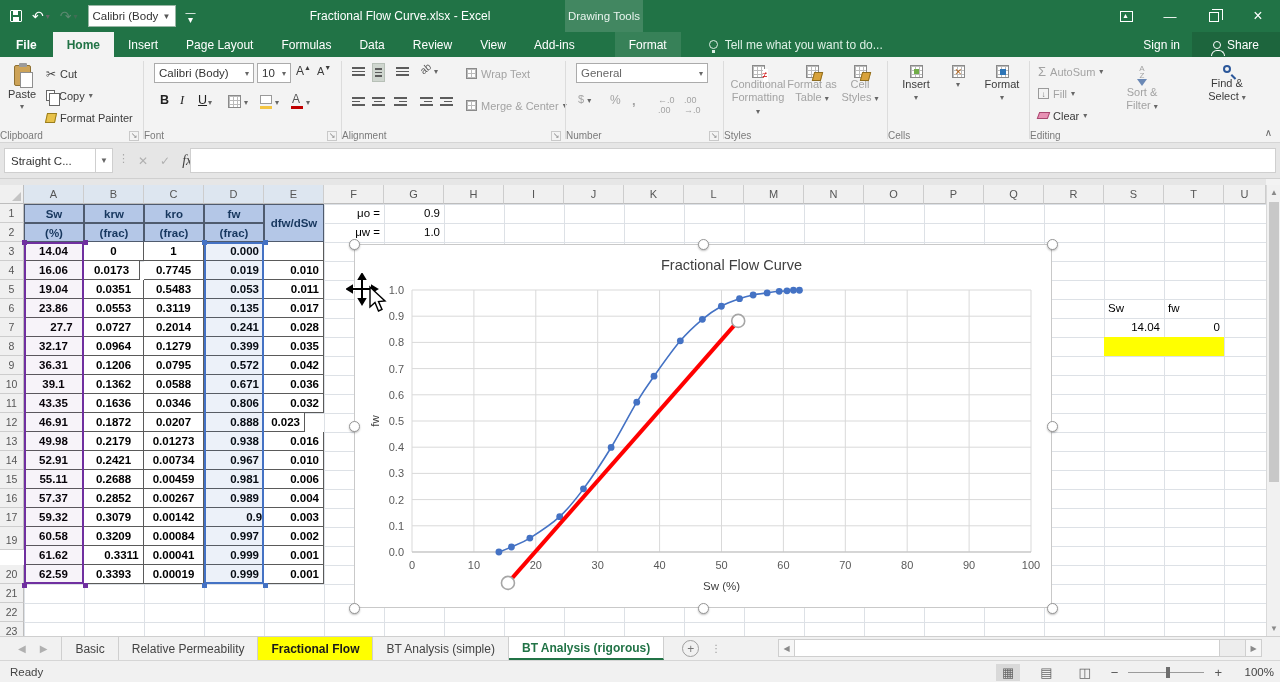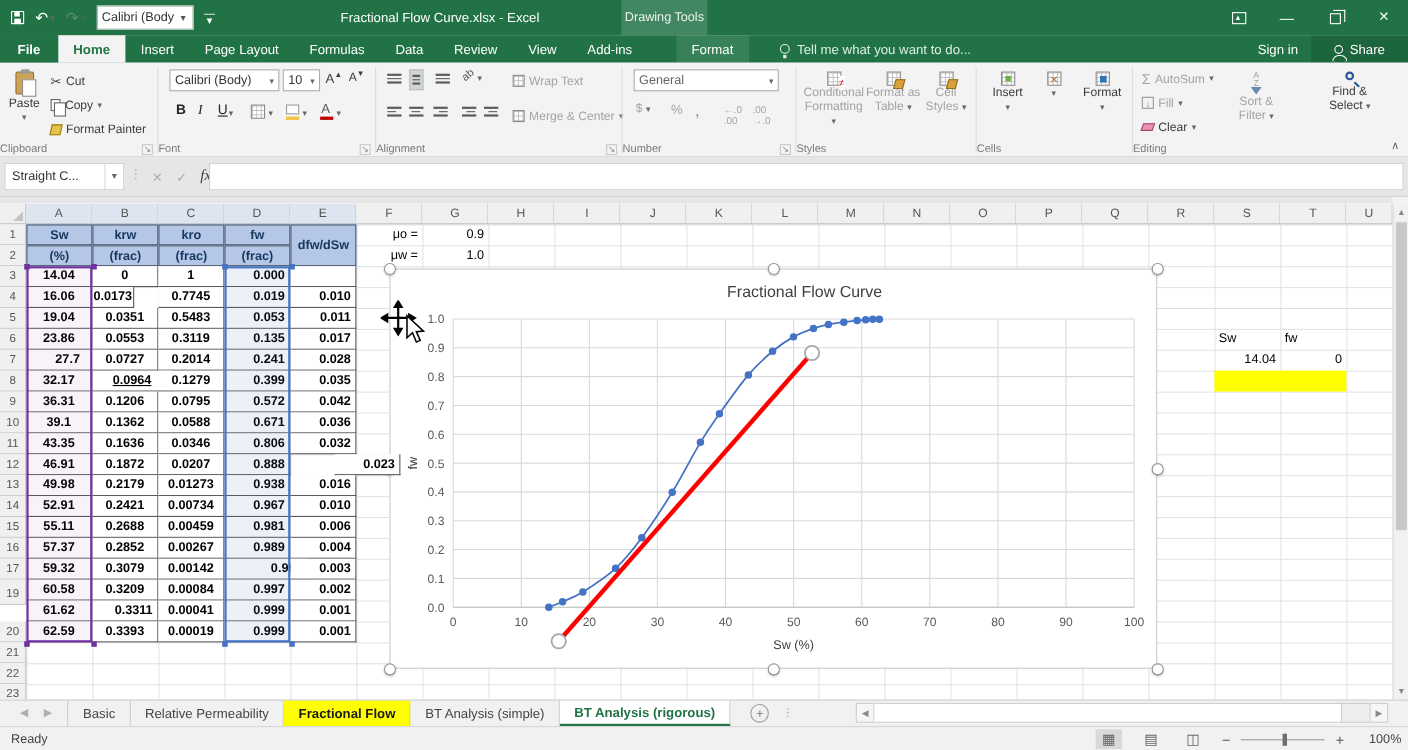--- a/index.html
+++ b/index.html
@@ -569,41 +569,41 @@
         <div class="cell hd" style="left: 144px; top: 38px; width: 60px;">(frac)</div>
         <div class="cell hd" style="left: 204px; top: 19px; width: 60px;">fw</div>
         <div class="cell hd" style="left: 204px; top: 38px; width: 60px;">(frac)</div>
         <div class="cell hd" style="left: 264px; top: 19px; width: 60px; height: 38px; line-height: 36px;">dfw/dSw</div>
         <div class="cell dat ctr" style="left: 24px; top: 57px; width: 60px;">14.04</div>
         <div class="cell dat ctr" style="left: 84px; top: 57px; width: 60px;">0</div>
         <div class="cell dat ctr" style="left: 144px; top: 57px; width: 60px;">1</div>
         <div class="cell dat rt" style="left: 204px; top: 57px; width: 60px;">0.000</div>
         <div class="cell dat rt" style="left: 264px; top: 57px; width: 60px;"></div>
         <div class="cell dat ctr" style="left: 24px; top: 76px; width: 60px;">16.06</div>
-        <div class="cell dat ctr" style="left: 84px; top: 76px; width: 38px;">0.0173</div>
+        <div class="cell dat ctr" style="left: 84px; top: 76px; width: 56px;">0.0173</div>
         <div class="cell dat ctr" style="left: 144px; top: 76px; width: 60px;">0.7745</div>
         <div class="cell dat rt" style="left: 204px; top: 76px; width: 60px;">0.019</div>
         <div class="cell dat rt" style="left: 264px; top: 76px; width: 60px;">0.010</div>
         <div class="cell dat ctr" style="left: 24px; top: 95px; width: 60px;">19.04</div>
         <div class="cell dat ctr" style="left: 84px; top: 95px; width: 60px;">0.0351</div>
         <div class="cell dat ctr" style="left: 144px; top: 95px; width: 60px;">0.5483</div>
         <div class="cell dat rt" style="left: 204px; top: 95px; width: 60px;">0.053</div>
         <div class="cell dat rt" style="left: 264px; top: 95px; width: 60px;">0.011</div>
         <div class="cell dat ctr" style="left: 24px; top: 114px; width: 60px;">23.86</div>
         <div class="cell dat ctr" style="left: 84px; top: 114px; width: 60px;">0.0553</div>
         <div class="cell dat ctr" style="left: 144px; top: 114px; width: 60px;">0.3119</div>
         <div class="cell dat rt" style="left: 204px; top: 114px; width: 60px;">0.135</div>
         <div class="cell dat rt" style="left: 264px; top: 114px; width: 60px;">0.017</div>
         <div class="cell dat ctr" style="left: 24px; top: 133px; width: 76px;">27.7</div>
         <div class="cell dat ctr" style="left: 84px; top: 133px; width: 60px;">0.0727</div>
         <div class="cell dat ctr" style="left: 144px; top: 133px; width: 60px;">0.2014</div>
         <div class="cell dat rt" style="left: 204px; top: 133px; width: 60px;">0.241</div>
         <div class="cell dat rt" style="left: 264px; top: 133px; width: 60px;">0.028</div>
         <div class="cell dat ctr" style="left: 24px; top: 152px; width: 60px;">32.17</div>
-        <div class="cell dat ctr" style="left: 84px; top: 152px; width: 73px; text-decoration: underline;">0.0964</div>
+        <div class="cell dat ctr" style="left: 84px; top: 152px; width: 60px;">0.0964</div>
         <div class="cell dat ctr" style="left: 144px; top: 152px; width: 60px;">0.1279</div>
         <div class="cell dat rt" style="left: 204px; top: 152px; width: 60px;">0.399</div>
         <div class="cell dat rt" style="left: 264px; top: 152px; width: 60px;">0.035</div>
         <div class="cell dat ctr" style="left: 24px; top: 171px; width: 60px;">36.31</div>
         <div class="cell dat ctr" style="left: 84px; top: 171px; width: 60px;">0.1206</div>
         <div class="cell dat ctr" style="left: 144px; top: 171px; width: 60px;">0.0795</div>
         <div class="cell dat rt" style="left: 204px; top: 171px; width: 60px;">0.572</div>
         <div class="cell dat rt" style="left: 264px; top: 171px; width: 60px;">0.042</div>
         <div class="cell dat ctr" style="left: 24px; top: 190px; width: 60px;">39.1</div>
         <div class="cell dat ctr" style="left: 84px; top: 190px; width: 60px;">0.1362</div>
@@ -612,21 +612,21 @@
         <div class="cell dat rt" style="left: 264px; top: 190px; width: 60px;">0.036</div>
         <div class="cell dat ctr" style="left: 24px; top: 209px; width: 60px;">43.35</div>
         <div class="cell dat ctr" style="left: 84px; top: 209px; width: 60px;">0.1636</div>
         <div class="cell dat ctr" style="left: 144px; top: 209px; width: 60px;">0.0346</div>
         <div class="cell dat rt" style="left: 204px; top: 209px; width: 60px;">0.806</div>
         <div class="cell dat rt" style="left: 264px; top: 209px; width: 60px;">0.032</div>
         <div class="cell dat ctr" style="left: 24px; top: 228px; width: 60px;">46.91</div>
         <div class="cell dat ctr" style="left: 84px; top: 228px; width: 60px;">0.1872</div>
         <div class="cell dat ctr" style="left: 144px; top: 228px; width: 60px;">0.0207</div>
         <div class="cell dat rt" style="left: 204px; top: 228px; width: 60px;">0.888</div>
-        <div class="cell dat rt" style="left: 264px; top: 228px; width: 60px; margin-left: 40px;">0.023</div>
+        <div class="cell dat rt" style="left: 264px; top: 228px; width: 41px;">0.023</div>
         <div class="cell dat ctr" style="left: 24px; top: 247px; width: 60px;">49.98</div>
         <div class="cell dat ctr" style="left: 84px; top: 247px; width: 60px;">0.2179</div>
         <div class="cell dat ctr" style="left: 144px; top: 247px; width: 60px;">0.01273</div>
         <div class="cell dat rt" style="left: 204px; top: 247px; width: 60px;">0.938</div>
         <div class="cell dat rt" style="left: 264px; top: 247px; width: 60px;">0.016</div>
         <div class="cell dat ctr" style="left: 24px; top: 266px; width: 60px;">52.91</div>
         <div class="cell dat ctr" style="left: 84px; top: 266px; width: 60px;">0.2421</div>
         <div class="cell dat ctr" style="left: 144px; top: 266px; width: 60px;">0.00734</div>
         <div class="cell dat rt" style="left: 204px; top: 266px; width: 60px;">0.967</div>
         <div class="cell dat rt" style="left: 264px; top: 266px; width: 60px;">0.010</div>

